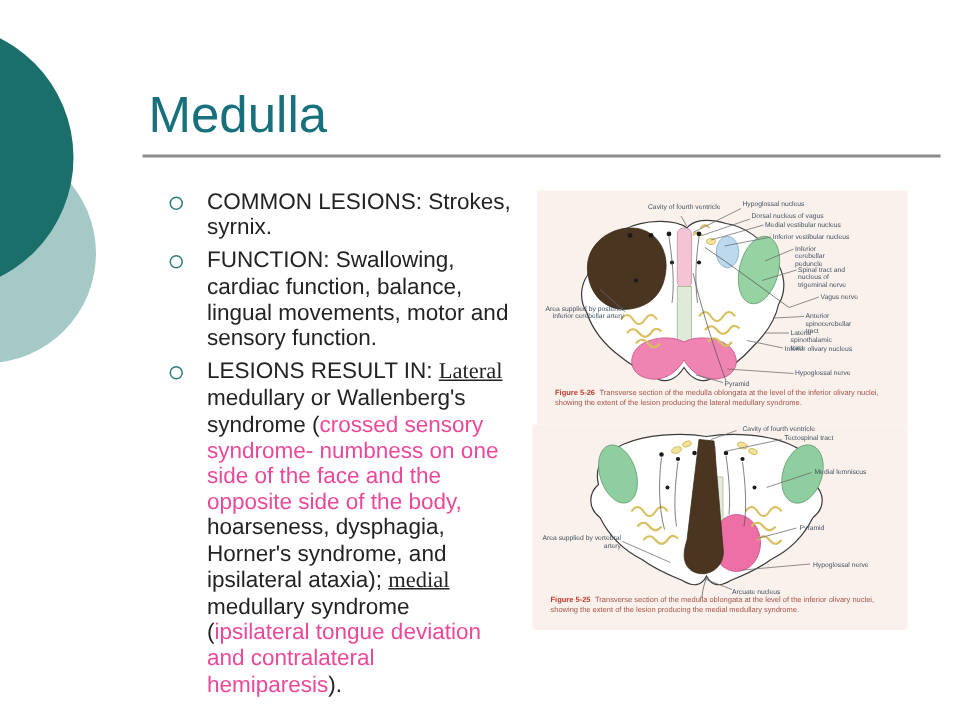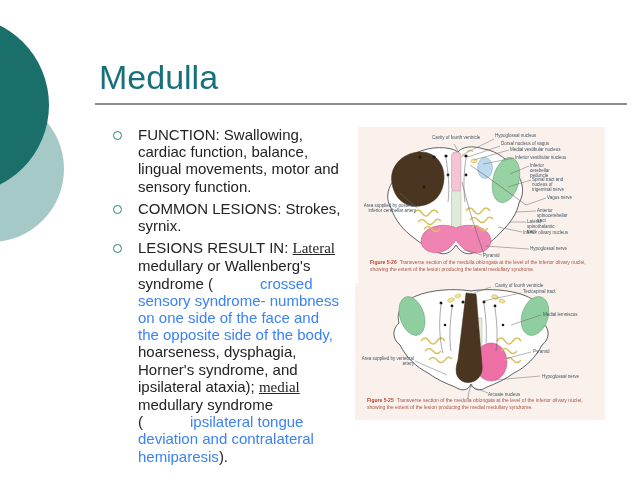--- a/index.html
+++ b/index.html
@@ -13,21 +13,21 @@
 
   
   .title{position:absolute;left:99px;top:58px;font-size:34px;color:#17707c;letter-spacing:0px;}
   .title-rule{position:absolute;left:95px;top:103px;width:532px;height:2px;background:#8c8c8c;}
 
   
   .bullets{position:absolute;left:113px;top:126px;width:238px;}
   .bullet{display:flex;margin-bottom:5px;}
   .bullet-marker{flex:0 0 auto;width:7px;height:7px;border:1.6px solid #2e7d7d;border-radius:50%;margin:5px 16px 0 0;}
   .bullet-text{width:205px;font-size:15px;line-height:17.2px;color:#232323;margin:0;}
-  .seg-teal{color:#3b82f6;margin-left:47px;}
+  .seg-teal{color:#ec4899;}
   .seg-underline{text-decoration:underline;font-family:Liberation Serif, serif;}
 
   
   .figure{position:absolute;background:#faf1ec;}
   .figure-top{left:358px;top:127px;width:247px;height:156px;}
   .figure-bottom{left:355px;top:283px;width:250px;height:137px;}
   .figure svg{position:absolute;left:0;top:0;}
   .fig-label{position:absolute;font-size:4.5px;line-height:1.15;color:#41525f;}
   .fig-label.right{text-align:left;}
   .fig-label.left{text-align:right;}
@@ -41,25 +41,25 @@
 
   <div class="circle circle-light"></div>
   <div class="circle circle-dark"></div>
 
   <div class="title">Medulla</div>
   <div class="title-rule"></div>
 
   <div class="bullets">
     <div class="bullet">
       <span class="bullet-marker"></span>
-      <p class="bullet-text">FUNCTION: Swallowing, cardiac function, balance, lingual movements, motor and sensory function.</p>
+      <p class="bullet-text">COMMON LESIONS: Strokes, syrnix.</p>
     </div>
     <div class="bullet">
       <span class="bullet-marker"></span>
-      <p class="bullet-text">COMMON LESIONS: Strokes, syrnix.</p>
+      <p class="bullet-text">FUNCTION: Swallowing, cardiac function, balance, lingual movements, motor and sensory function.</p>
     </div>
     <div class="bullet">
       <span class="bullet-marker"></span>
       <p class="bullet-text"><span>LESIONS RESULT IN: </span><span class="seg-underline">Lateral</span><span> medullary or Wallenberg's syndrome (</span><span class="seg-teal">crossed sensory syndrome- numbness on one side of the face and the opposite side of the body,</span><span> hoarseness, dysphagia, Horner's syndrome, and ipsilateral ataxia); </span><span class="seg-underline">medial</span><span> medullary syndrome (</span><span class="seg-teal">ipsilateral tongue deviation and contralateral hemiparesis</span><span>).</span></p>
     </div>
   </div>
 
   <div class="figure figure-top">
     <svg width="247" height="156" viewBox="0 0 247 156">
 

